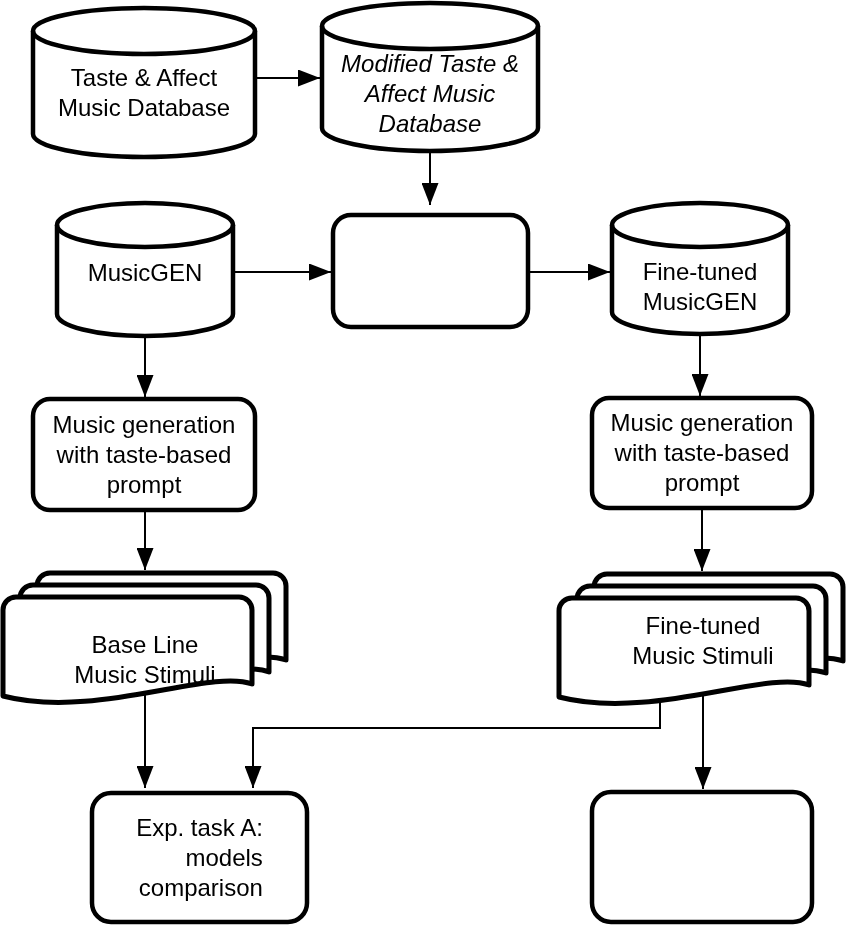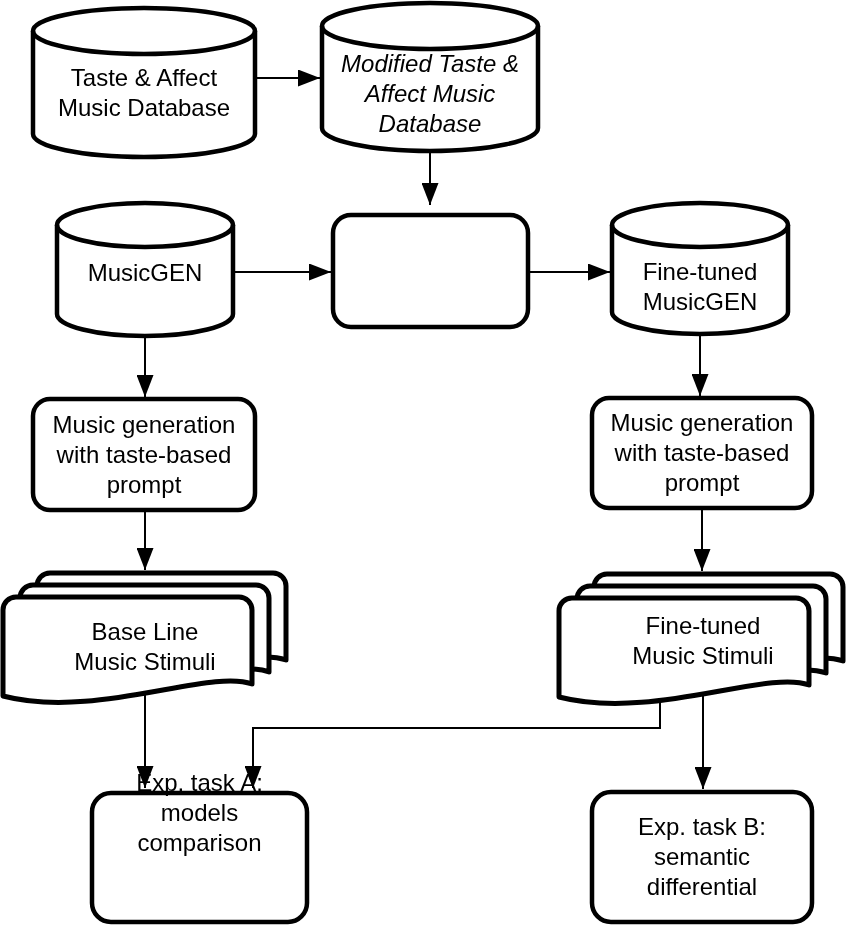--- a/index.html
+++ b/index.html
@@ -94,24 +94,21 @@
 Database</div>
   <div class="label" style="left:57px;top:243px;width:176px;height:60px;">MusicGEN</div>
   <div class="label" style="left:612px;top:252px;width:176px;height:70px;">Fine-tuned
 MusicGEN</div>
   <div class="label" style="left:33px;top:399px;width:222px;height:111px;">Music generation
 with taste-based
 prompt</div>
   <div class="label" style="left:592px;top:398px;width:220px;height:110px;">Music generation
 with taste-based
 prompt</div>
-  <div class="label" style="left:3px;top:607px;width:284px;height:80px;">Base Line
+  <div class="label" style="left:3px;top:620px;width:284px;height:80px;">Base Line
 Music Stimuli</div>
   <div class="label" style="left:560px;top:601px;width:286px;height:80px;">Fine-tuned
 Music Stimuli</div>
-  <div class="label" style="left:92px;top:748px;width:215px;height:129px;">Exp. task A:
+  <div class="label" style="left:92px;top:793px;width:215px;height:129px;text-align:right;">Exp. task A:
 models
 comparison</div>
-  <div class="label" style="left:592px;top:792px;width:220px;height:130px;">Exp. task B:
-semantic
-differential</div>
 
 </div>
 
 </body></html>

